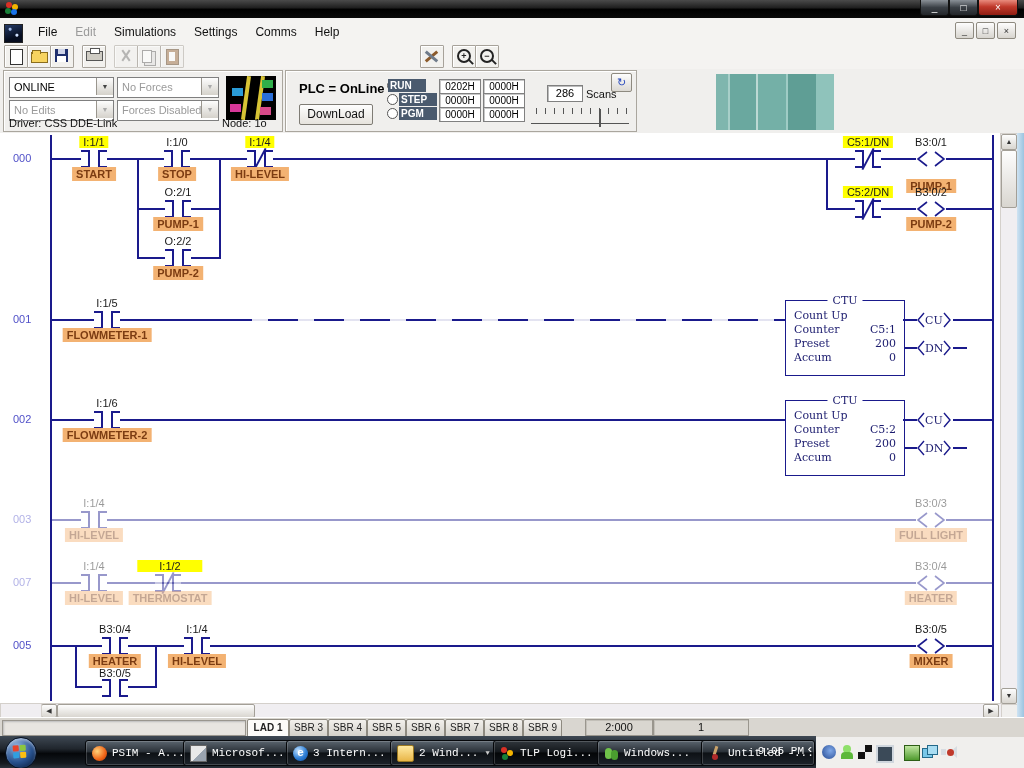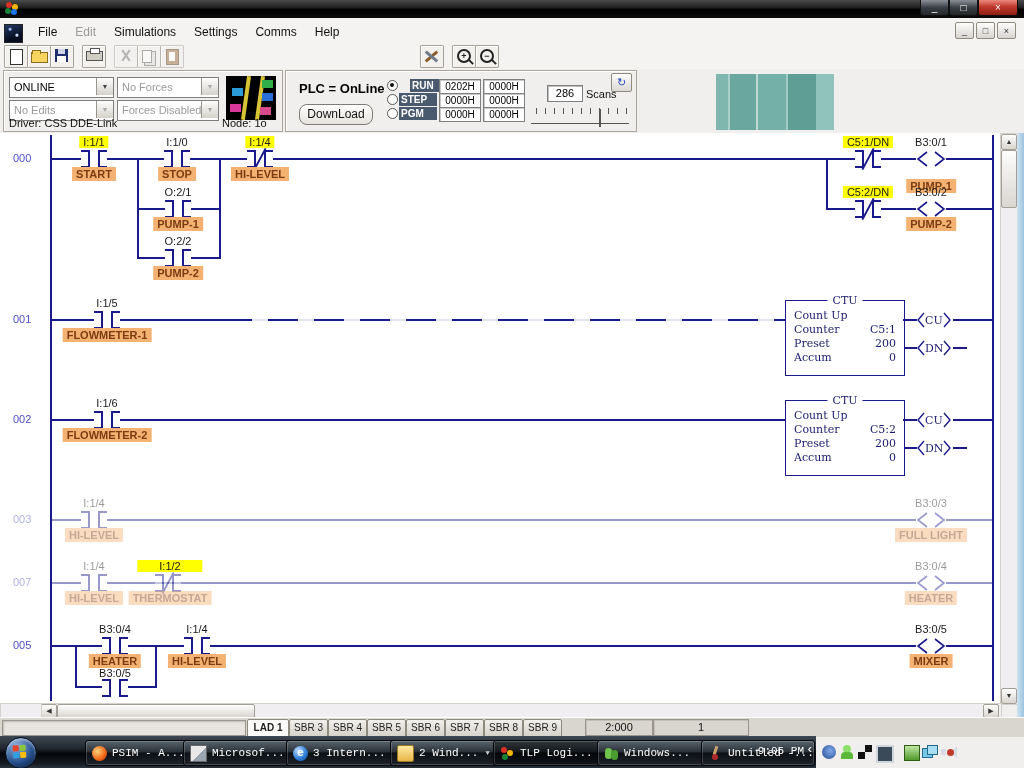--- a/index.html
+++ b/index.html
@@ -67,21 +67,21 @@
     border-left:1px solid #9a968e;font-size:7px;color:#444;text-align:center;line-height:17px;}
   .combo.dis .cv{color:#9a9a9a;}
   .combo.dis .ca{color:#aaa;}
   .smalltext{position:absolute;font-size:11px;color:#111;white-space:nowrap;}
   .nodeicon{position:absolute;left:222px;top:5px;width:50px;height:44px;background:#000;overflow:hidden;}
   .nodeicon .rail1{position:absolute;left:18px;top:0;width:4px;height:44px;background:#d8c435;transform:rotate(8deg);}
   .nodeicon .rail2{position:absolute;left:32px;top:0;width:4px;height:44px;background:#d8c435;transform:rotate(8deg);}
   .nodeicon .sq{position:absolute;width:11px;height:8px;}
   #plcstatus{font-size:13px;font-weight:bold;color:#000;}
   .btn3d{position:absolute;background:linear-gradient(#fefefe,#e6e3dd);border:1px solid #7f7c75;
-    border-radius:8px;font-size:12px;text-align:center;color:#111;}
+    border-radius:2px;font-size:12px;text-align:center;color:#111;}
   .radio{position:absolute;width:9px;height:9px;border-radius:50%;border:1px solid #555;background:#fff;}
   .radio.sel:after{content:"";position:absolute;left:2px;top:2px;width:4px;height:4px;border-radius:50%;background:#111;}
   .modetag{position:absolute;width:36px;height:13px;background:#4a5a6e;color:#fff;font-size:10px;
     font-weight:bold;padding-left:2px;line-height:13px;}
   .hexbox{position:absolute;width:40px;height:13px;background:#fff;border:1px solid #808080;
     box-shadow:inset 1px 1px 0 #c8c8c8;font-size:10px;text-align:center;line-height:13px;color:#000;}
   .rack{position:absolute;left:430px;top:3px;width:118px;height:56px;
     background:linear-gradient(90deg,#7fb6ae 0 12px,#a8cfc9 12px 14px,#6aa89f 14px 40px,#bcd9d4 40px 42px,#74b0a7 42px 70px,#9fccc5 70px 72px,#5f9e95 72px 100px,#8fc3bb 100px 118px);}
   .scansbox{position:absolute;width:34px;height:15px;background:#fff;border:1px solid #808080;
     box-shadow:inset 1px 1px 0 #bbb;font-size:11px;text-align:center;line-height:15px;}
@@ -250,21 +250,21 @@
     </div>
 
     <div class="gbox" style="left:285px;top:1px;width:350px;height:60px">
       <div class="rack"></div>
       <div class="smalltext" id="plcstatus" style="left:13px;top:10px">PLC = OnLine</div>
       <div class="btn3d" style="left:13px;top:33px;width:72px;height:19px;line-height:19px">DownLoad</div>
 
       <div class="radio sel" style="left:101px;top:9px"></div>
       <div class="radio" style="left:101px;top:23px"></div>
       <div class="radio" style="left:101px;top:37px"></div>
-      <div class="modetag" style="left:124px;top:8px">RUN</div>
+      <div class="modetag" style="left:102px;top:8px">RUN</div>
       <div class="modetag" style="left:113px;top:22px">STEP</div>
       <div class="modetag" style="left:113px;top:36px">PGM</div>
       <div class="hexbox" style="left:153px;top:8px">0202H</div>
       <div class="hexbox" style="left:197px;top:8px">0000H</div>
       <div class="hexbox" style="left:153px;top:22px">0000H</div>
       <div class="hexbox" style="left:197px;top:22px">0000H</div>
       <div class="hexbox" style="left:153px;top:36px">0000H</div>
       <div class="hexbox" style="left:197px;top:36px">0000H</div>
 
       <div class="scansbox" style="left:261px;top:14px">286</div>

